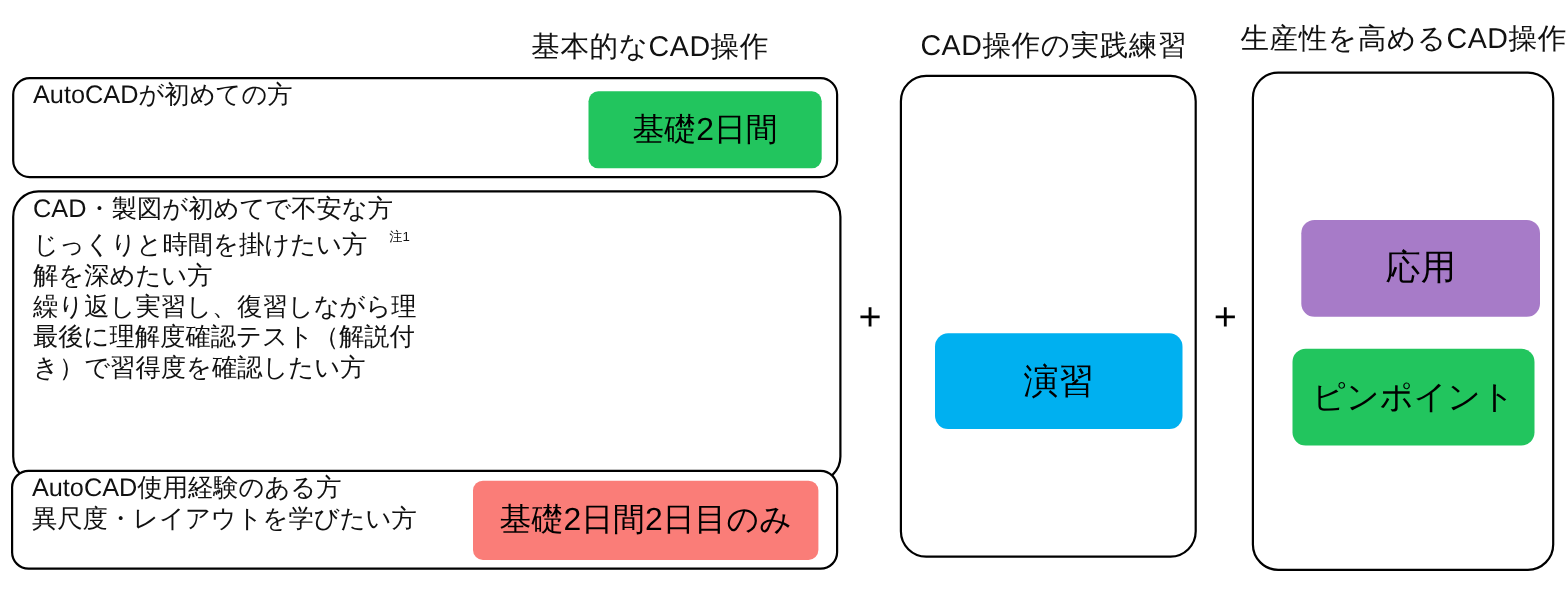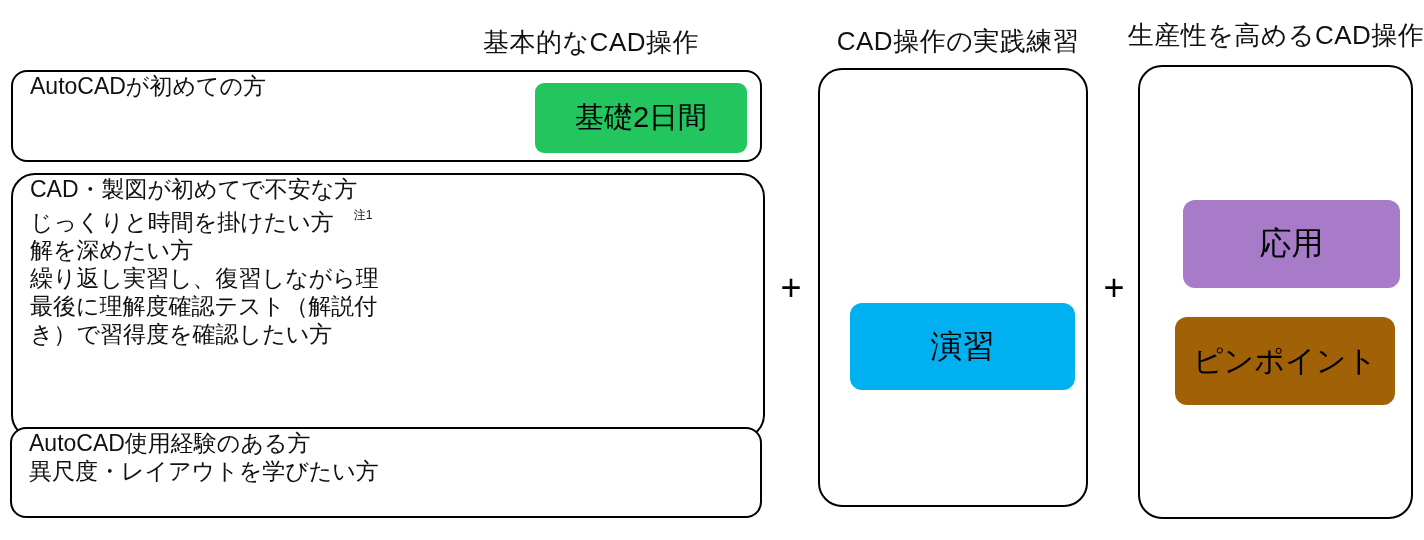--- a/index.html
+++ b/index.html
@@ -83,28 +83,29 @@
       <div>最後に理解度確認テスト（解説付</div>
       <div>き）で習得度を確認したい方</div>
     </div>
   </div>
 
   <div class="outline-box r16" style="left:10px;top:427px;width:752px;height:91px;">
     <div class="audience-text">
       <div>AutoCAD使用経験のある方</div>
       <div>異尺度・レイアウトを学びたい方</div>
     </div>
+    <div class="badge" style="left: 418px; top: 8px; width: 314px; height: 72px; background: rgb(250, 125, 120);">基礎2日間2日目のみ</div>
   </div>
 
   <div class="plus" style="left:791px;top:288px;">+</div>
 
   <div class="outline-box r24" style="left:818px;top:68px;width:270px;height:439px;">
     <div class="badge big" style="left: 30px; top: 185px; width: 225px; height: 87px; background: rgb(0, 176, 240); margin-top: 48px;">演習</div>
   </div>
 
   <div class="plus" style="left:1114px;top:288px;">+</div>
 
   <div class="outline-box r24" style="left:1138px;top:65px;width:275px;height:454px;">
     <div class="badge big" style="left: 43px; top: 133px; width: 217px; height: 88px; background: rgb(167, 123, 200);">応用</div>
-    <div class="badge big" style="left: 35px; top: 250px; width: 220px; height: 88px; font-size: 30px; background: #a16207;">ピンポイント</div>
+    <div class="badge big" style="left: 35px; top: 250px; width: 220px; height: 88px; font-size: 30px; background: #22c55e;">ピンポイント</div>
   </div>
 
 </div>
 
 </body></html>

